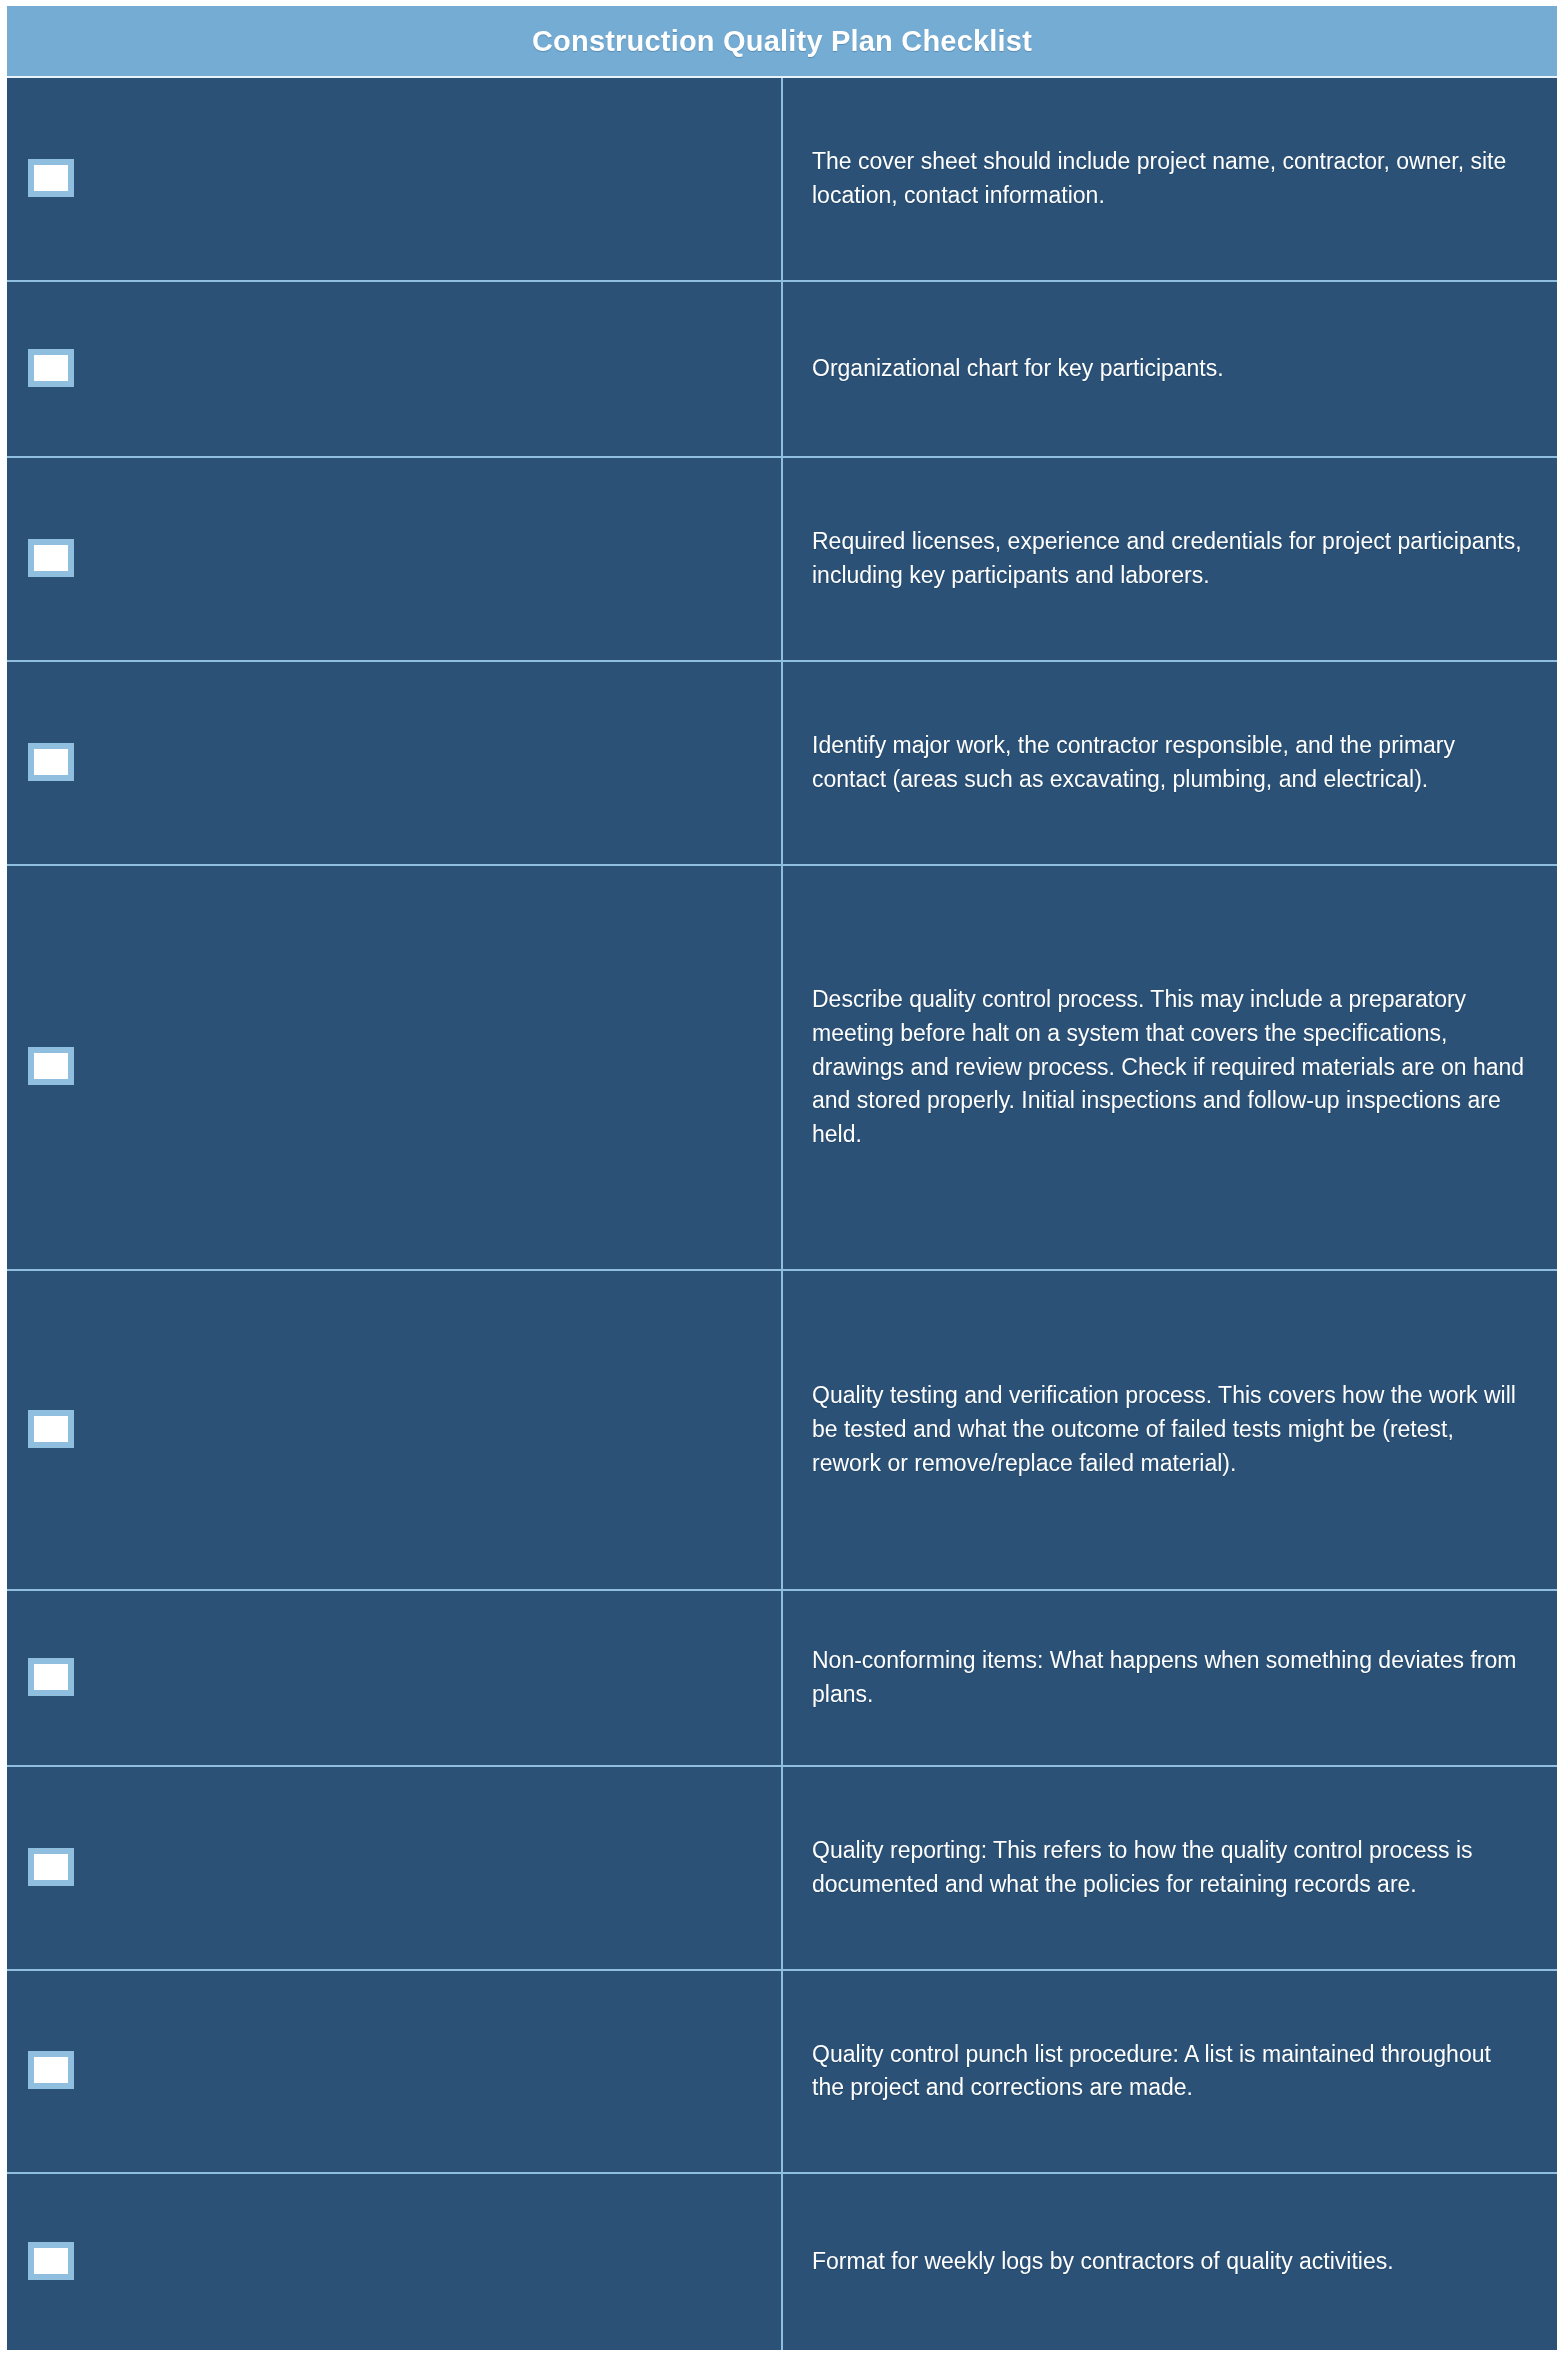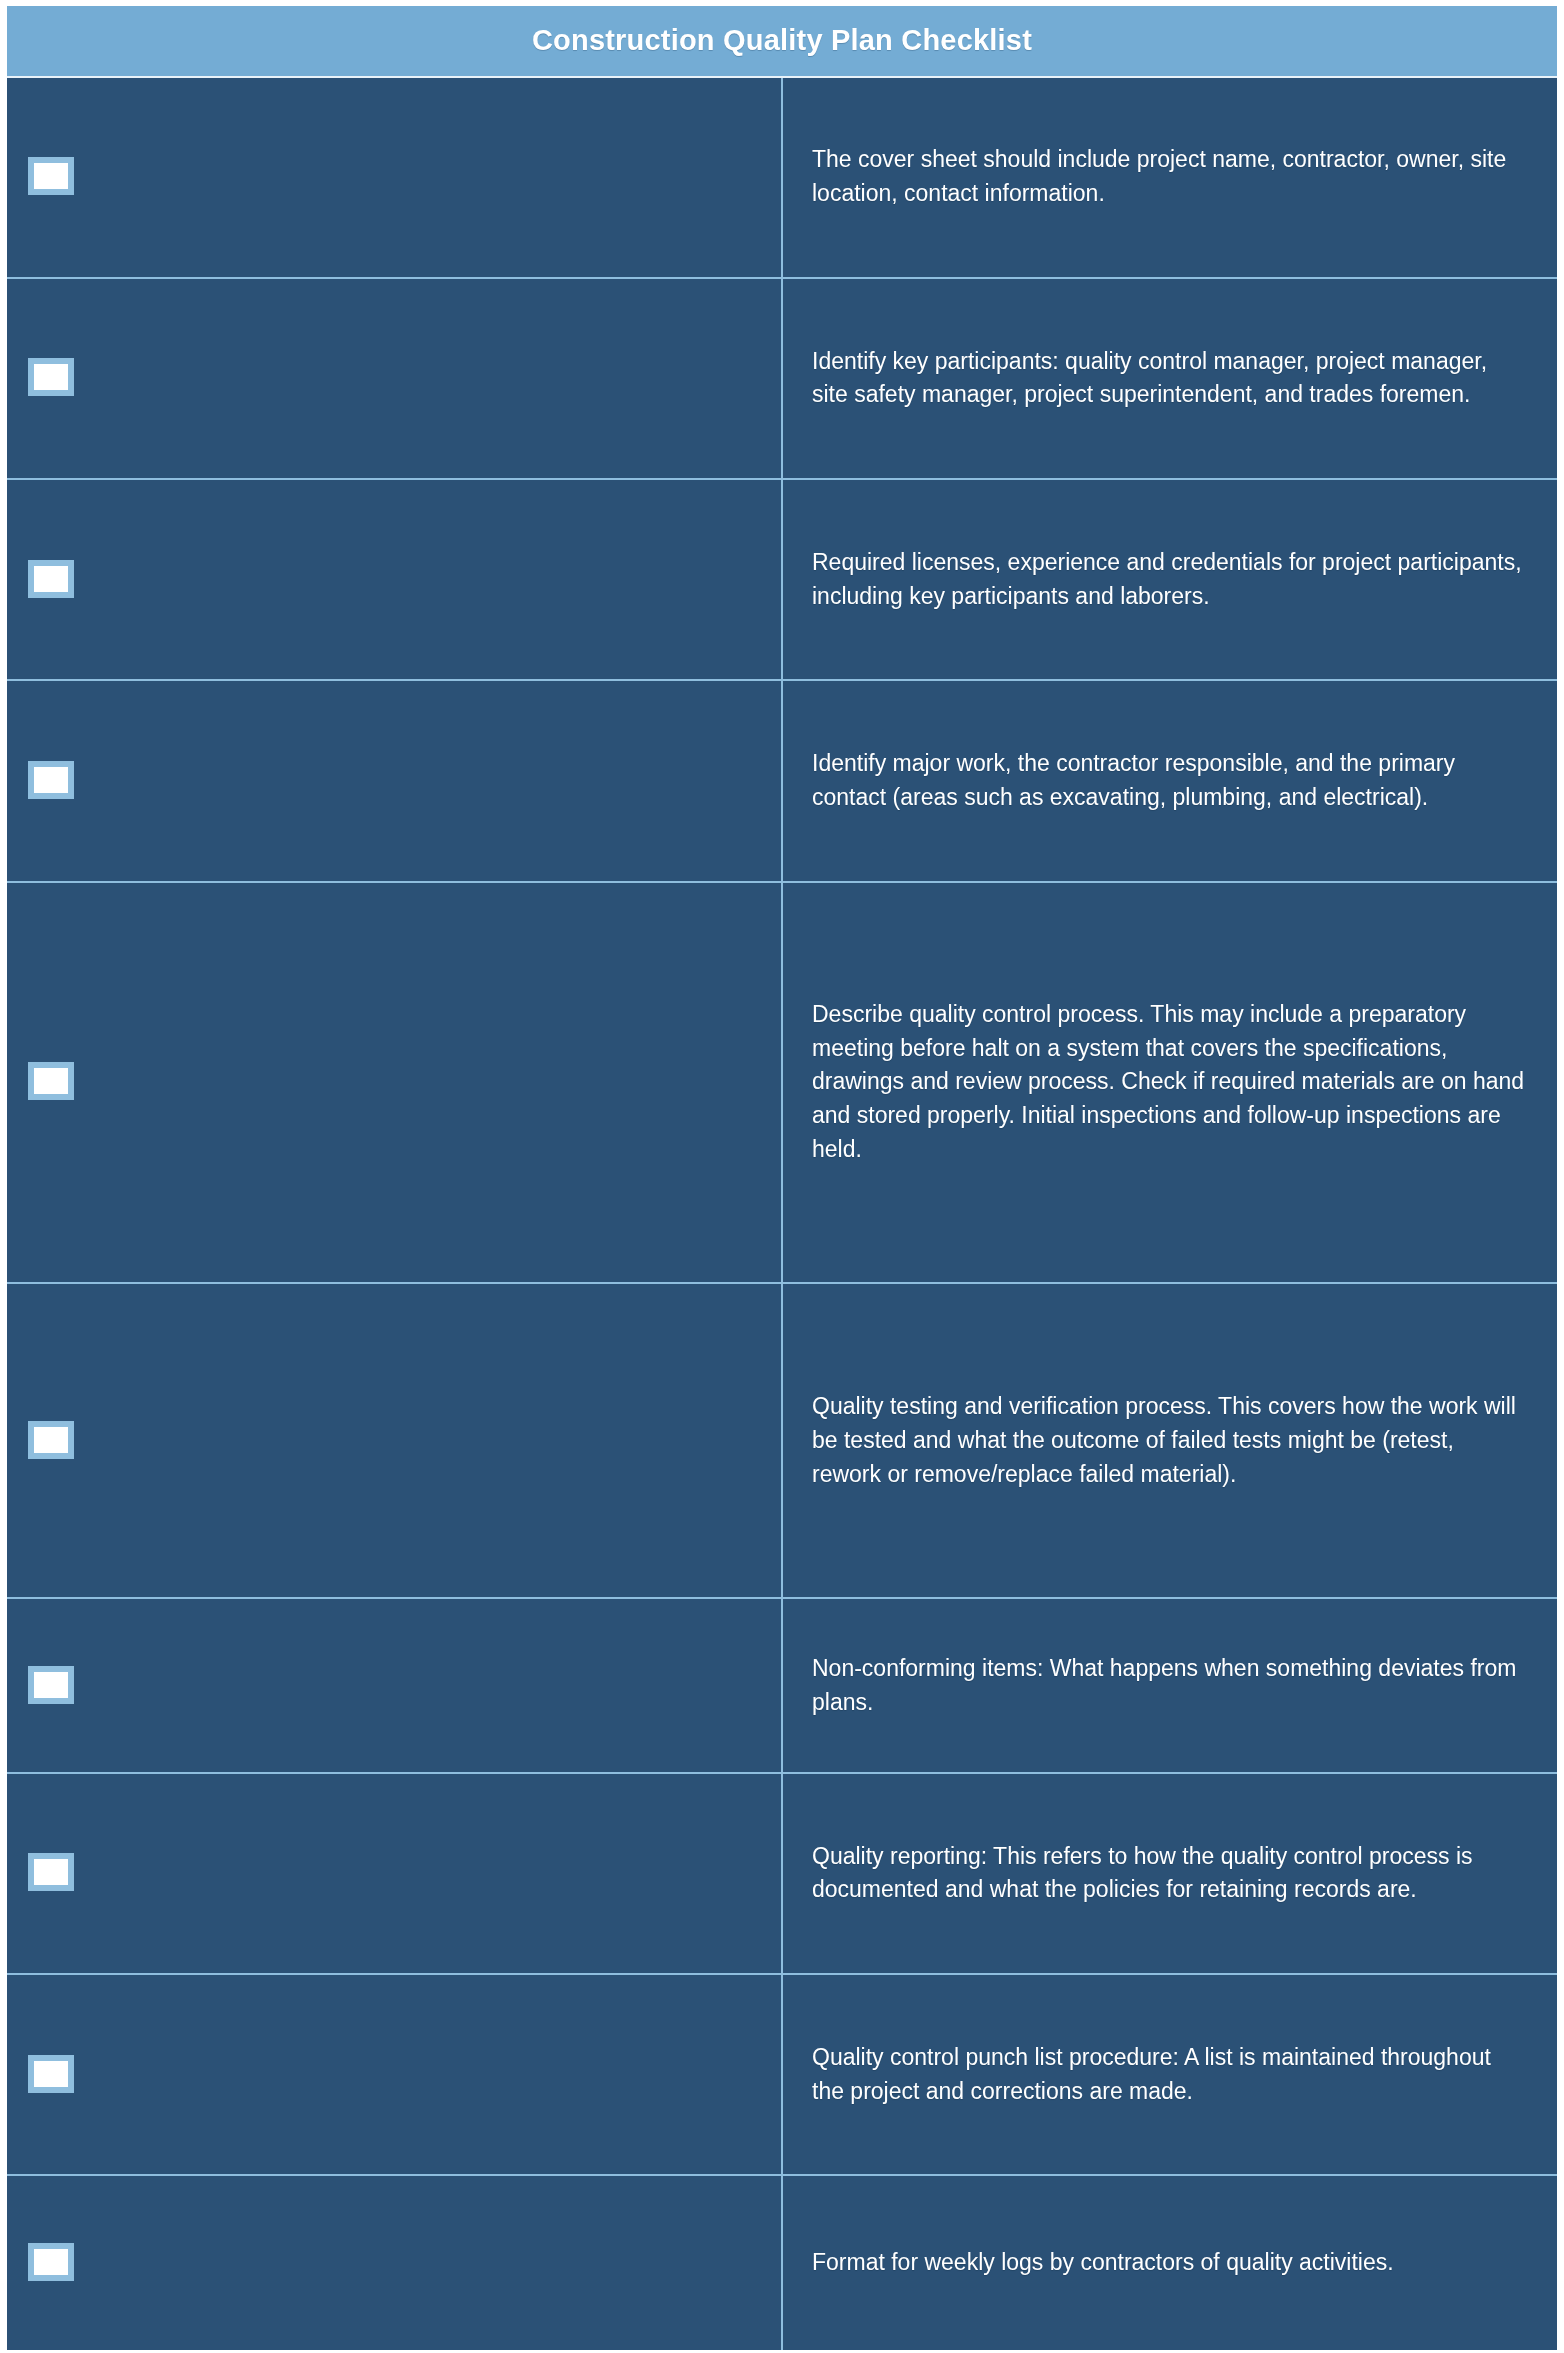--- a/index.html
+++ b/index.html
@@ -105,23 +105,23 @@
     <tbody>
       <tr class="header-row">
         <td class="header-title" colspan="2">Construction Quality Plan Checklist</td>
       </tr>
     </tbody>
     <tbody id="rows-body">
         <tr class="row h2">
           <td class="cb-cell"><span class="checkbox"></span></td>
           <td class="text-cell">The cover sheet should include project name, contractor, owner, site location, contact information.</td>
         </tr>
-        <tr class="row h2">
+        <tr class="row h1">
           <td class="cb-cell"><span class="checkbox"></span></td>
-          <td class="text-cell">Identify key participants: quality control manager, project manager, site safety manager, project superintendent, and trades foremen.</td>
+          <td class="text-cell">Organizational chart for key participants.</td>
         </tr>
         <tr class="row h2">
           <td class="cb-cell"><span class="checkbox"></span></td>
           <td class="text-cell">Required licenses, experience and credentials for project participants, including key participants and laborers.</td>
         </tr>
         <tr class="row h2">
           <td class="cb-cell"><span class="checkbox"></span></td>
           <td class="text-cell">Identify major work, the contractor responsible, and the primary contact (areas such as excavating, plumbing, and electrical).</td>
         </tr>
         <tr class="row h4">

